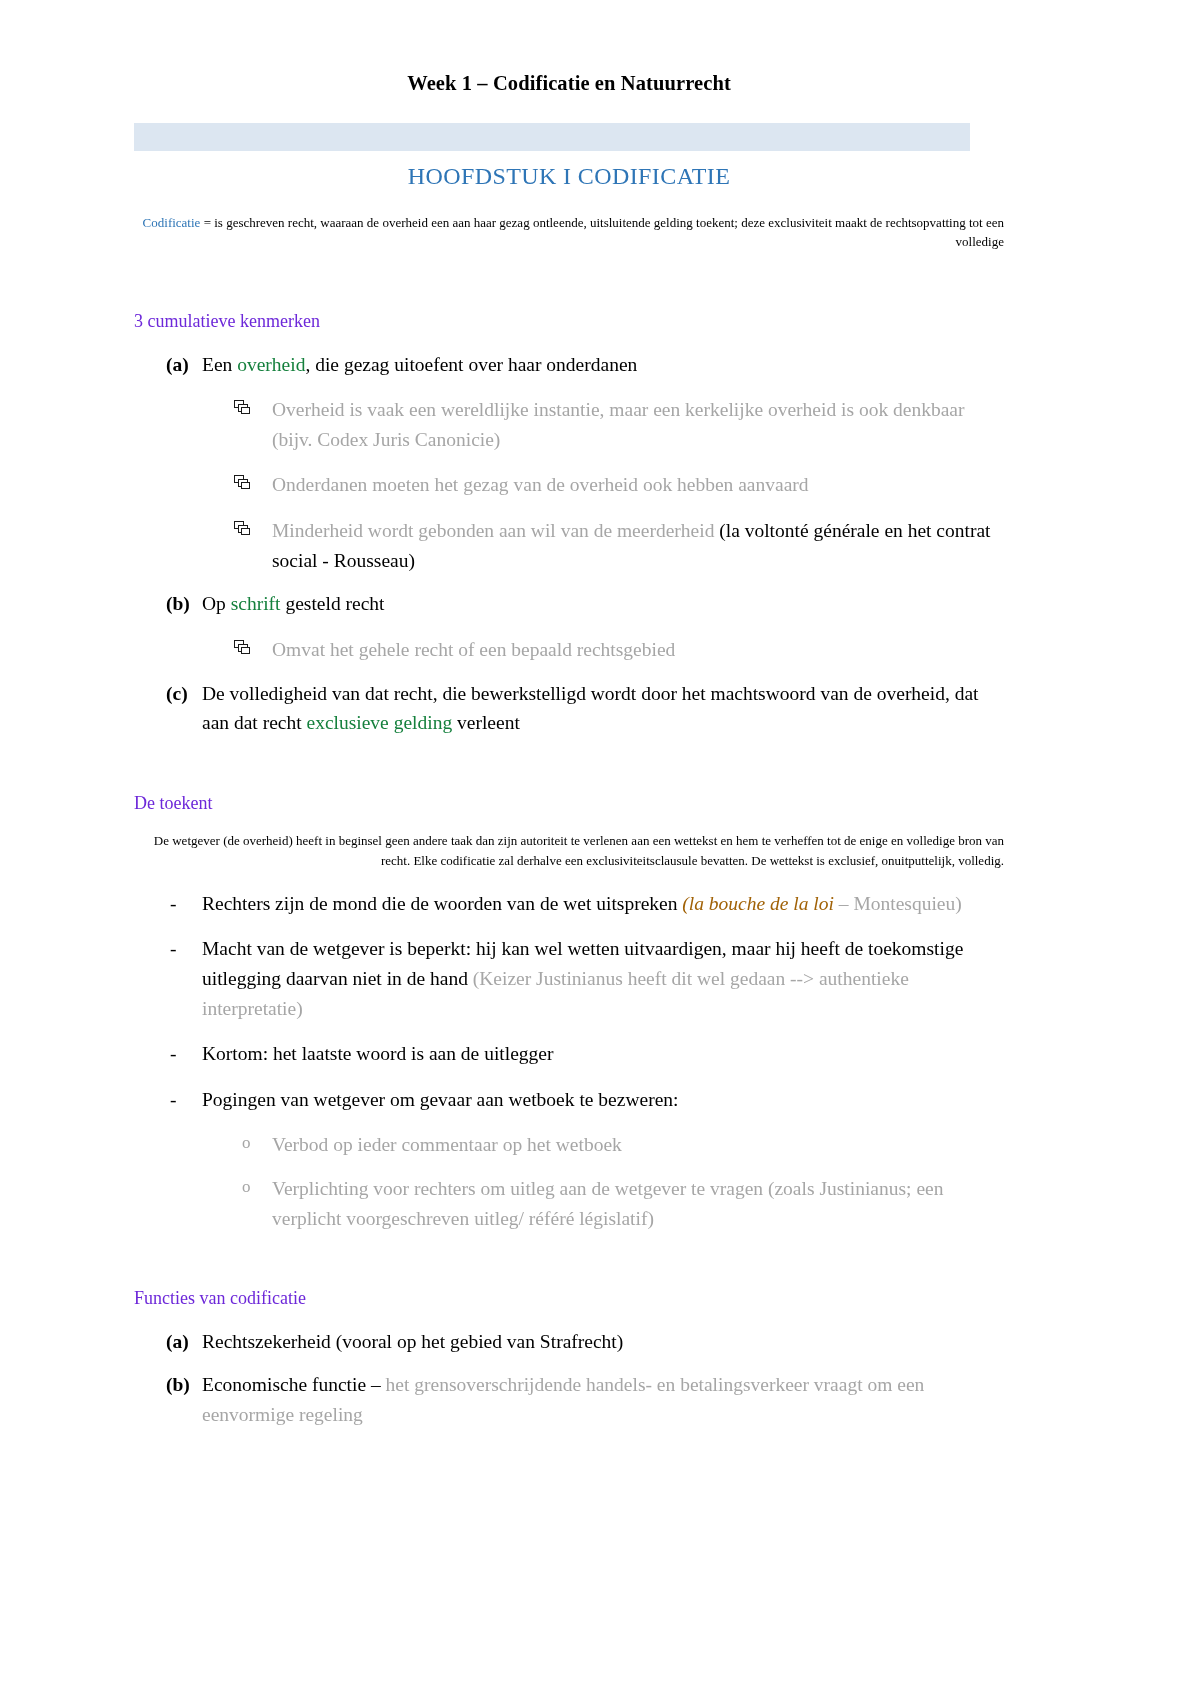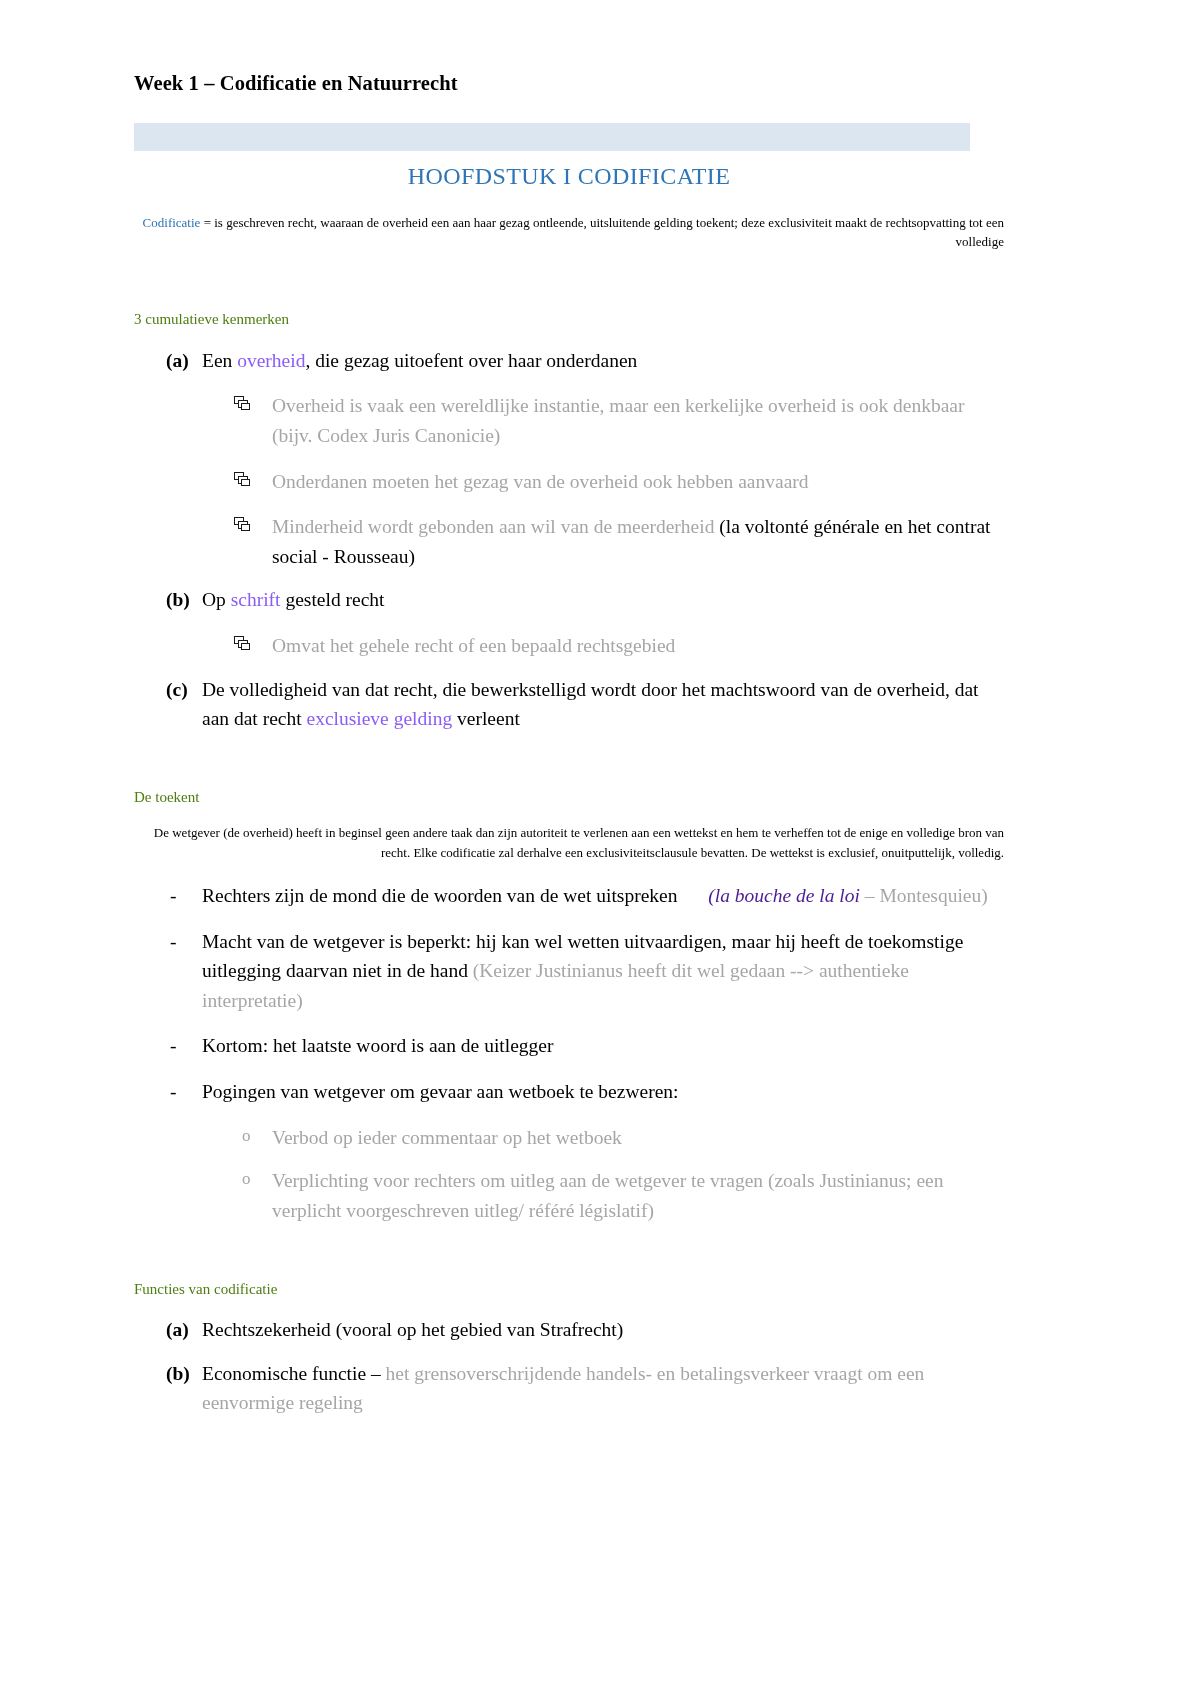--- a/index.html
+++ b/index.html
@@ -30,58 +30,59 @@
     width: 870px;
   }
 
   
   .doc-title {
     font-weight: bold;
     font-size: 20.5px;
     letter-spacing: 0.1px;
     margin: 0 0 26px 0;
     line-height: 1.3;
+    text-align: center;
   }
 
   .band {
     background: #dce6f1;
     height: 28px;
     width: 836px;
     margin: 0 0 10px 0;
   }
 
   .h1-blue {
     color: #2e75b6;
     font-size: 24px;
     font-weight: normal;
     letter-spacing: 0.4px;
     margin: 0 0 22px 0;
     line-height: 1.25;
     text-align: center;
   }
 
   .h2-blue {
-    color: #4d7c0f;
-    font-size: 15px;
+    color: #6d28d9;
+    font-size: 18px;
     font-weight: normal;
     margin: 0 0 16px 0;
     line-height: 1.3;
   }
 
   p.body {
     font-size: 13px;
     line-height: 1.52;
     margin: 0 0 18px 0;
     text-align: right;
   }
 
   .blue-term  { color: #2e75b6; }
-  .purple     { color: #8b5cf6; }
+  .purple     { color: #15803d; }
   .gray       { color: #a6a6a6; }
-  .gray-i     { color: #4c1d95; font-style: italic; margin-left: 26px; }
+  .gray-i     { color: #a16207; font-style: italic; }
   .black      { color: #000000; }
 
   .spacer-lg  { height: 40px; }
 
   
   ul.lvl, ol.lvl { list-style: none; margin: 0; padding: 0; }
 
   li.alpha {
     position: relative;
     font-size: 19.5px;

